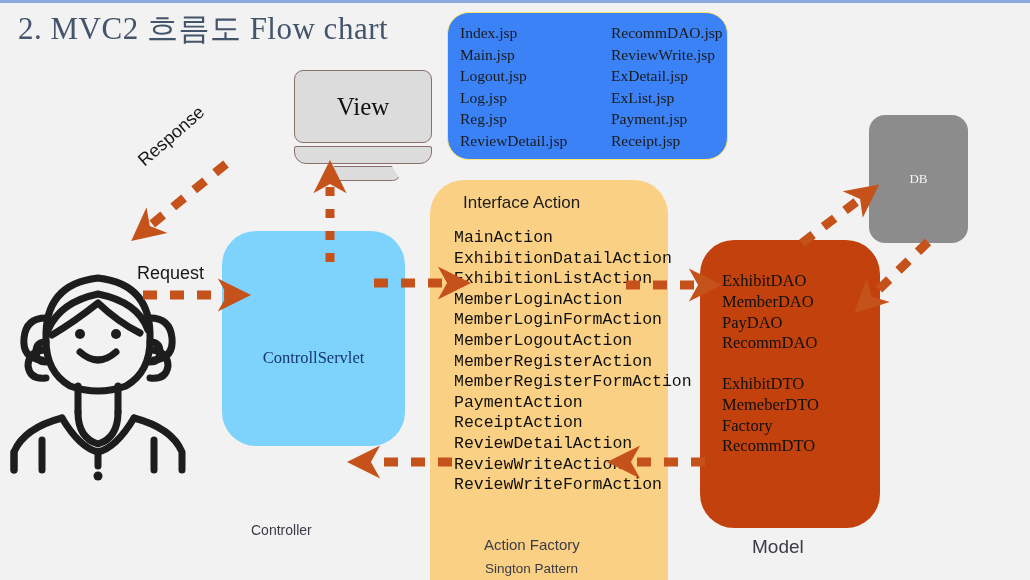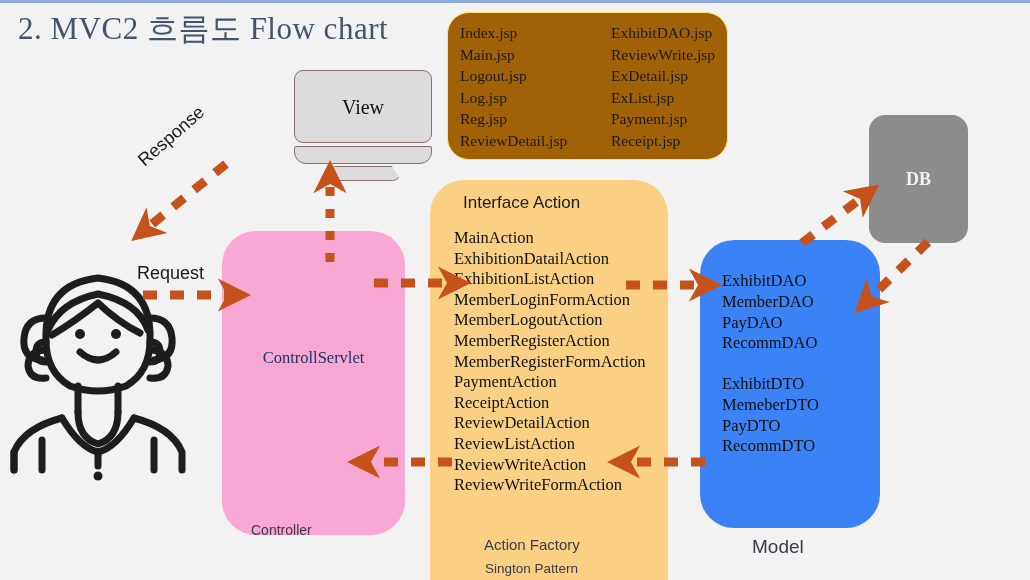--- a/index.html
+++ b/index.html
@@ -29,21 +29,21 @@
     font-size: 31px;
     color: #44546a;
     letter-spacing: 0.5px;
     white-space: nowrap;
   }
   
   #jsp-panel {
     position: absolute;
     left: 447px; top: 12px;
     width: 281px; height: 148px;
-    background: #a16207;
+    background: #3b82f6;
     border: 1.6px solid #ffe66b;
     border-radius: 22px;
     box-sizing: border-box;
   }
   #jsp-panel .cols {
     position: absolute;
     left: 12px; top: 9px;
     display: flex;
     gap: 6px;
   }
@@ -70,21 +70,21 @@
     border: 1.4px solid #8a6f6a;
     border-radius: 9px;
     box-sizing: border-box;
   }
   .mon-screen .vlabel {
     position: absolute;
     left: 0; right: 0; top: 50%;
     transform: translateY(-50%);
     text-align: center;
     font-family: "Liberation Serif", serif;
-    font-size: 20px;
+    font-size: 25px;
     color: #111111;
   }
   .mon-base {
     position: absolute;
     left: 0; top: 76px;
     width: 138px; height: 18px;
     background: #dcdcdc;
     border: 1.4px solid #8a6f6a;
     border-radius: 2px 2px 12px 12px;
     box-sizing: border-box;
@@ -101,22 +101,22 @@
   }
 
   
   .rbox {
     position: absolute;
     box-sizing: border-box;
     border-radius: 34px;
   }
   #controller-box {
     left: 222px; top: 231px;
-    width: 183px; height: 304px;
-    background: #f9a8d4;
+    width: 183px; height: 215px;
+    background: #7dd3fc;
   }
   #controller-box .inner-label {
     position: absolute;
     left: 0; right: 0; top: 117px;
     text-align: center;
     font-family: "Liberation Serif", serif;
     font-size: 16.5px;
     color: #18376b;
   }
   #action-box {
@@ -127,30 +127,30 @@
   #action-box .head {
     position: absolute;
     left: 33px; top: 13px;
     font-family: "Liberation Sans", sans-serif;
     font-size: 17px;
     color: #1c1c1c;
   }
   #action-box .list {
     position: absolute;
     left: 24px; top: 48px;
-    font-family: Liberation Serif, serif;
+    font-family: Liberation Mono, monospace;
     font-size: 16.5px;
     line-height: 20.6px;
     color: #101010;
     white-space: nowrap;
   }
   #model-box {
     left: 700px; top: 240px;
     width: 180px; height: 288px;
-    background: #3b82f6;
+    background: #c2410c;
   }
   #model-box .grp {
     position: absolute;
     left: 22px;
     font-family: "Liberation Serif", serif;
     font-size: 16.5px;
     line-height: 20.8px;
     color: #101010;
     white-space: nowrap;
   }
@@ -164,22 +164,22 @@
     background: #8c8c8c;
     border-radius: 16px;
     box-sizing: border-box;
   }
   #db-box .dblabel {
     position: absolute;
     left: 0; right: 0; top: 50%;
     transform: translateY(-50%);
     text-align: center;
     font-family: "Liberation Serif", serif;
-    font-weight: bold;
-    font-size: 18px;
+    font-weight: normal;
+    font-size: 13px;
     color: #f4f4f4;
   }
 
   
   .caption {
     position: absolute;
     font-family: "Liberation Sans", sans-serif;
     color: #3b3b48;
     white-space: nowrap;
   }
@@ -229,21 +229,21 @@
     <div class="cols">
       <div class="col c1">
         <div>Index.jsp</div>
         <div>Main.jsp</div>
         <div>Logout.jsp</div>
         <div>Log.jsp</div>
         <div>Reg.jsp</div>
         <div>ReviewDetail.jsp</div>
       </div>
       <div class="col c2">
-        <div>ExhibitDAO.jsp</div>
+        <div>RecommDAO.jsp</div>
         <div>ReviewWrite.jsp</div>
         <div>ExDetail.jsp</div>
         <div>ExList.jsp</div>
         <div>Payment.jsp</div>
         <div>Receipt.jsp</div>
       </div>
     </div>
   </div>
 
   <div id="view-monitor">
@@ -257,44 +257,44 @@
   <div id="controller-box" class="rbox">
     <div class="inner-label">ControllServlet</div>
   </div>
 
   <div id="action-box" class="rbox">
     <div class="head">Interface Action</div>
     <div class="list">
       <div>MainAction</div>
       <div>ExhibitionDatailAction</div>
       <div>ExhibitionListAction</div>
+      <div>MemberLoginAction</div>
       <div>MemberLoginFormAction</div>
       <div>MemberLogoutAction</div>
       <div>MemberRegisterAction</div>
       <div>MemberRegisterFormAction</div>
       <div>PaymentAction</div>
       <div>ReceiptAction</div>
       <div>ReviewDetailAction</div>
-      <div>ReviewListAction</div>
       <div>ReviewWriteAction</div>
       <div>ReviewWriteFormAction</div>
     </div>
   </div>
 
   <div id="model-box" class="rbox">
     <div class="grp dao">
       <div>ExhibitDAO</div>
       <div>MemberDAO</div>
       <div>PayDAO</div>
       <div>RecommDAO</div>
     </div>
     <div class="grp dto">
       <div>ExhibitDTO</div>
       <div>MemeberDTO</div>
-      <div>PayDTO</div>
+      <div>Factory</div>
       <div>RecommDTO</div>
     </div>
   </div>
 
   <div id="db-box">
     <div class="dblabel">DB</div>
   </div>
 
   <div id="cap-controller" class="caption">Controller</div>
   <div id="cap-factory" class="caption">Action Factory</div>

